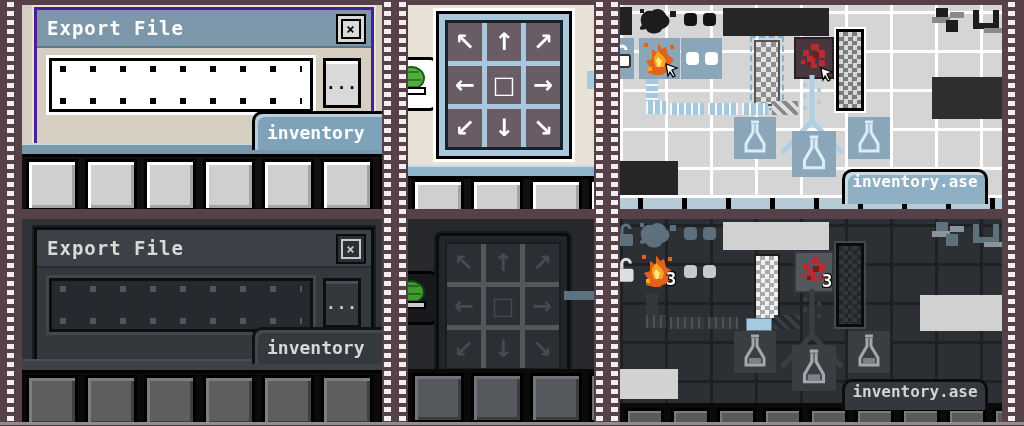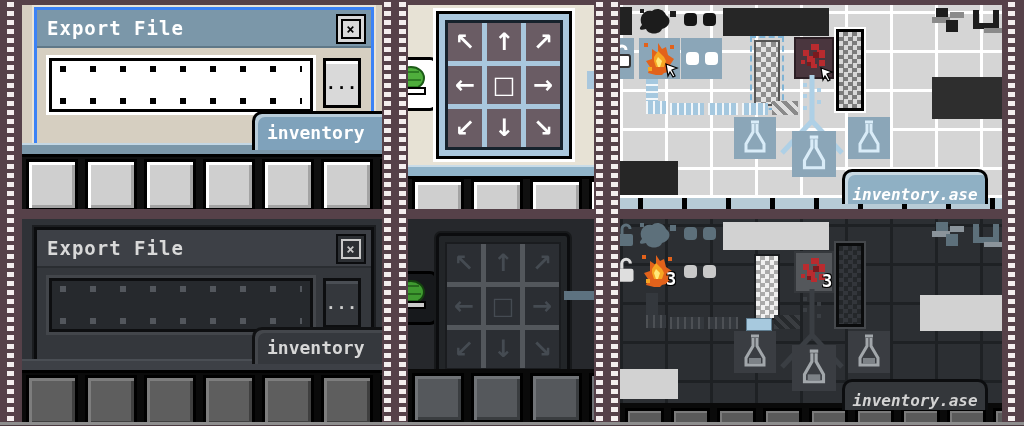--- a/index.html
+++ b/index.html
@@ -8,21 +8,21 @@
   .panel{position:absolute;overflow:hidden;}
   
   .film{position:absolute;top:0;bottom:0;background:#564149;z-index:40;}
   .dashcol{position:absolute;top:2px;bottom:0;width:7px;
            background-image:repeating-linear-gradient(to bottom,#f4eeee 0 5px,transparent 5px 9px);}
   .bottom-rail{position:absolute;left:0;right:0;bottom:0;height:4px;background:#8e8e8e;z-index:60;}
   .bottom-rail::after{content:"";position:absolute;left:0;right:0;bottom:0;height:1px;background:#4a3a40;}
 
   
   .lp-bg{background:#d6cfc1;}
-  .dialog{position:absolute;border:3px solid #3b82f6;}
+  .dialog{position:absolute;border:3px solid #4c1d95;}
   .dlg-light{left:12px;top:2px;width:334px;height:136px;background:#d6cfc1;box-shadow:0 0 0 2px #e9e4d8;}
   .titlebar{position:relative;height:36px;display:flex;align-items:center;padding-left:10px;
             font-weight:bold;font-size:19px;letter-spacing:1px;}
   .tb-light{background:#7b97a9;color:#fff;border-bottom:2px solid #5f7888;}
   .closebtn{position:absolute;right:5px;top:4px;width:26px;height:26px;border:2px solid #000;
             display:flex;align-items:center;justify-content:center;}
   .cb-light{background:#d9d9d9;}
   .closebtn .inner{border:2px solid currentColor;width:16px;height:16px;display:flex;align-items:center;
             justify-content:center;font-size:14px;font-weight:bold;line-height:1;}
   .cb-light .inner{color:#000;}
@@ -114,21 +114,21 @@
     background-image:repeating-linear-gradient(90deg,rgba(255,255,255,.85) 0 2px,transparent 2px 7px);}
   .pipe-vert-light{background:#a5c8df;
     background-image:repeating-linear-gradient(0deg,rgba(255,255,255,.85) 0 2px,transparent 2px 7px);}
   .pipe-dark{background:#34383d;
     background-image:repeating-linear-gradient(90deg,rgba(255,255,255,.12) 0 2px,transparent 2px 7px);}
   .pipe-vert-dark{background:#34383d;}
   .pipe-hi{background:#a7c9de;border:1px solid #5f7d90;}
   .hatch{background:repeating-linear-gradient(45deg,#8a8a8a 0 4px,#ddd 4px 8px);}
   .hatch-dark{background:repeating-linear-gradient(45deg,#3a3d41 0 4px,#26292c 4px 8px);}
   .tab2{position:absolute;border:3px solid #000;border-bottom:none;border-radius:10px 10px 0 0;
-        display:flex;align-items:flex-end;justify-content:center;font-weight:bold;z-index:6;font-style:italic;}
+        display:flex;align-items:flex-start;justify-content:center;font-weight:bold;z-index:6;}
   .tab2-light{left:222px;top:164px;width:140px;height:32px;background:#8fb0c4;color:#fff;font-size:16px;
               box-shadow:inset 3px 3px 0 rgba(255,255,255,.5);}
   .tab2-dark{left:222px;top:160px;width:140px;height:28px;background:#34373b;color:#d3d3d3;font-size:16px;
              border-color:#0c0d0f;}
   .tlheader{position:absolute;left:0;right:0;top:190px;height:14px;background:#b7cbd6;
             border-top:3px solid #fff;border-bottom:2px solid #4a4a4a;z-index:5;}
   .tlheader .hticks{position:absolute;left:18px;right:0;top:0;bottom:0;
             background-image:repeating-linear-gradient(90deg,#000 0 5px,transparent 5px 44px);}
   .p6-timeline{position:absolute;left:0;right:0;top:184px;bottom:0;background:#0a0a0a;
                display:flex;gap:7px;padding:5px 0 0 5px;z-index:5;}

